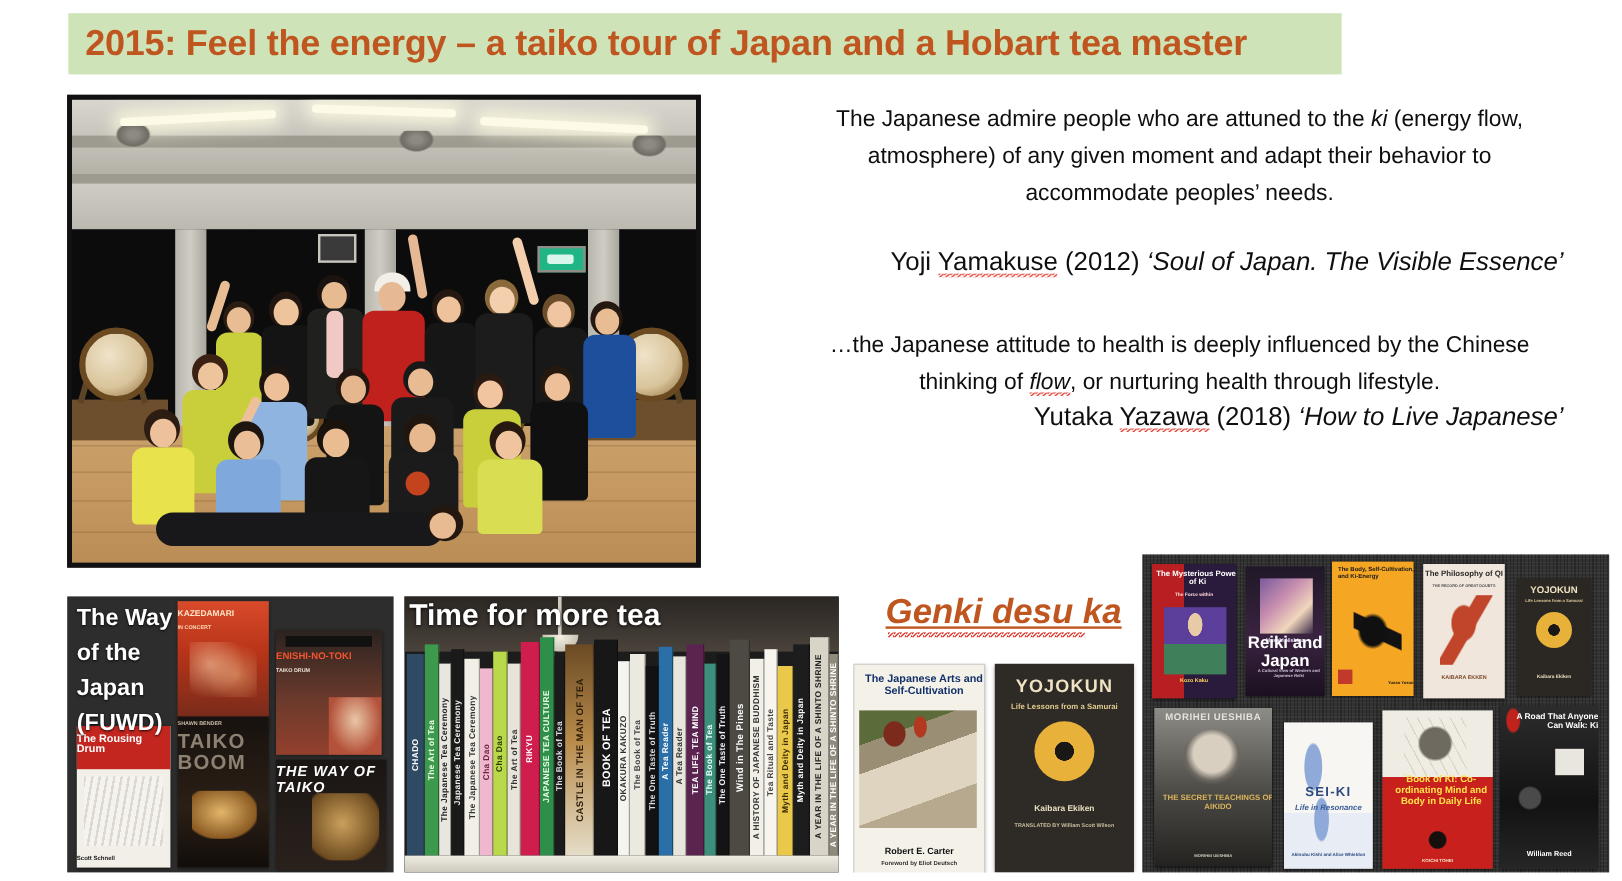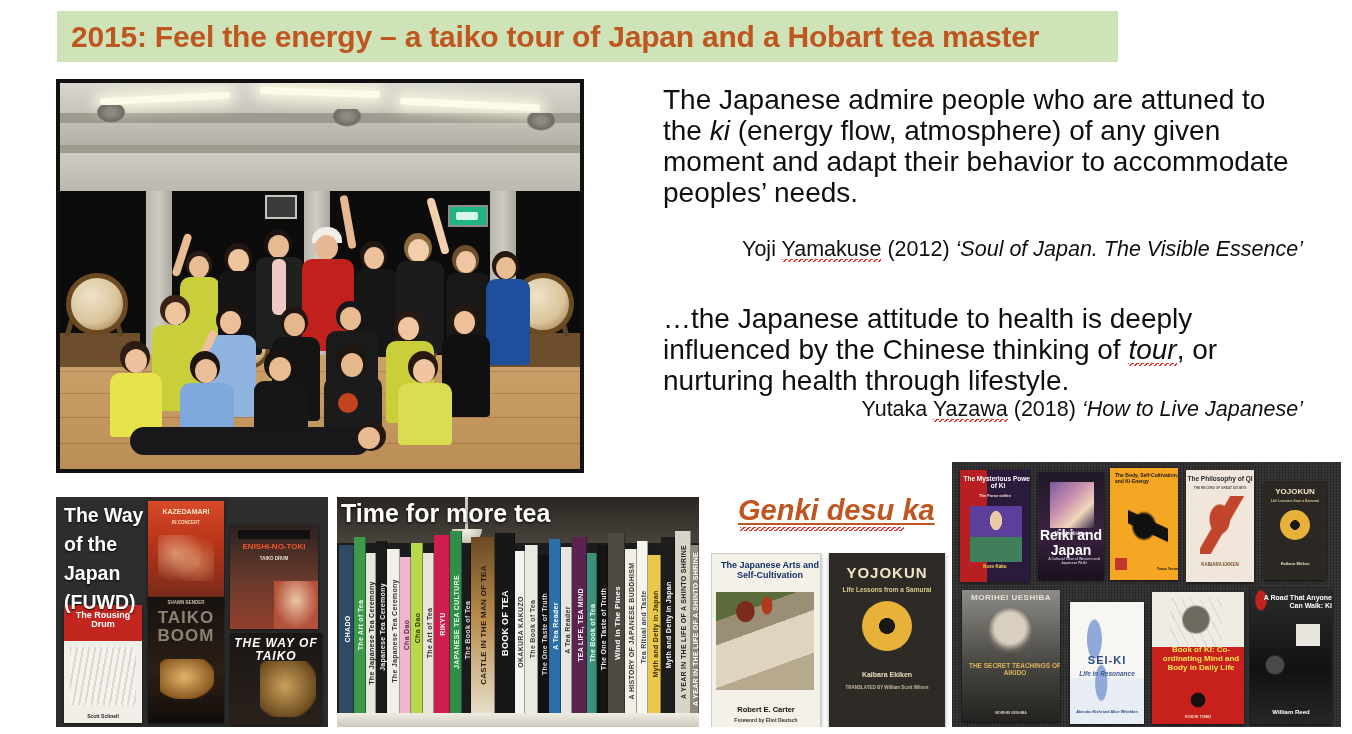--- a/index.html
+++ b/index.html
@@ -78,24 +78,25 @@
   .pp-body { position:absolute; border-radius:10px 10px 4px 4px; }
   .pp-arm { position:absolute; width:8px; border-radius:4px; }
 
   
   #quote-col {
     position: absolute;
     left: 663px; top: 84px;
     width: 640px;
   }
   .qpara {
-    font-size: 28px;
+    font-size: 19px;
     line-height: 31px;
     color: #0f0f0f;
     margin: 0;
+    text-align: center;
   }
   .qattrib {
     font-size: 21.5px;
     line-height: 27px;
     color: #0f0f0f;
     text-align: right;
     margin: 0;
   }
   .it { font-style: italic; }
   .sq { 
@@ -143,21 +144,21 @@
     left: 56px; top: 497px; width: 272px; height: 230px;
     background:#2d2d2d;
   }
   .felt {
     background-color:#323232;
     background-image:
       repeating-linear-gradient(0deg, rgba(255,255,255,.045) 0 1px, transparent 1px 3px),
       repeating-linear-gradient(90deg, rgba(0,0,0,.25) 0 1px, transparent 1px 3px);
   }
   .dvd { position:absolute; box-shadow: 0 1px 3px rgba(0,0,0,.6); overflow:hidden; }
-  .dvd-t { position:absolute; left:0; width:100%; text-align:center;
+  .dvd-t { position:absolute; left:0; width:100%; 
     font-weight:bold; line-height:1.05; }
 
   #fuwd-label {
     position:absolute; left:8px; top:4px; width:96px;
     color:#ffffff; font-size:19.5px; font-weight:bold; line-height:29px;
     text-shadow: 0 1px 2px rgba(0,0,0,.9);
   }
 
   
   #tea-panel {
@@ -346,21 +347,21 @@
     <div class="pp-body" style="left:0;top:14px;width:240px;height:28px;background:#18181a;border-radius:14px;"></div>
     <div class="pp-head" style="left:226px;top:8px;width:30px;height:30px;background:#231710;"></div>
     <div class="pp-head" style="left:228px;top:14px;width:22px;height:22px;background:#e8bb92;"></div>
   </div>
 </div>
 
 <div id="quote-col">
   <p class="qpara" id="q1"><span>The Japanese admire people who are attuned to the </span><span class="it">ki</span><span> (energy flow, atmosphere) of any given moment and adapt their behavior to accommodate peoples’ needs.</span></p>
   <p class="qattrib" id="attrib1"><span>Yoji </span><span class="sq">Yamakuse</span><span> (2012) </span><span class="it">‘Soul of Japan. The Visible Essence’</span></p>
 
-  <p class="qpara" id="q2"><span>…the Japanese attitude to health is deeply influenced by the Chinese thinking of </span><span class="it sq">tour</span><span>, or nurturing health through lifestyle.</span></p>
+  <p class="qpara" id="q2"><span>…the Japanese attitude to health is deeply influenced by the Chinese thinking of </span><span class="it sq">flow</span><span>, or nurturing health through lifestyle.</span></p>
   <p class="qattrib" id="attrib2"><span>Yutaka </span><span class="sq">Yazawa</span><span> (2018) </span><span class="it">‘How to Live Japanese’</span></p>
 </div>
 
 <div id="genki">Genki desu ka</div>
 <div id="genki-squiggle"></div>
 
 <div class="panel felt" id="dvd-panel">
 
   <div class="dvd" style="left:92px; top:4px; width:76px; height:106px;
               background: linear-gradient(#d84a2a,#b83418 40%,#6d2a1c);">

